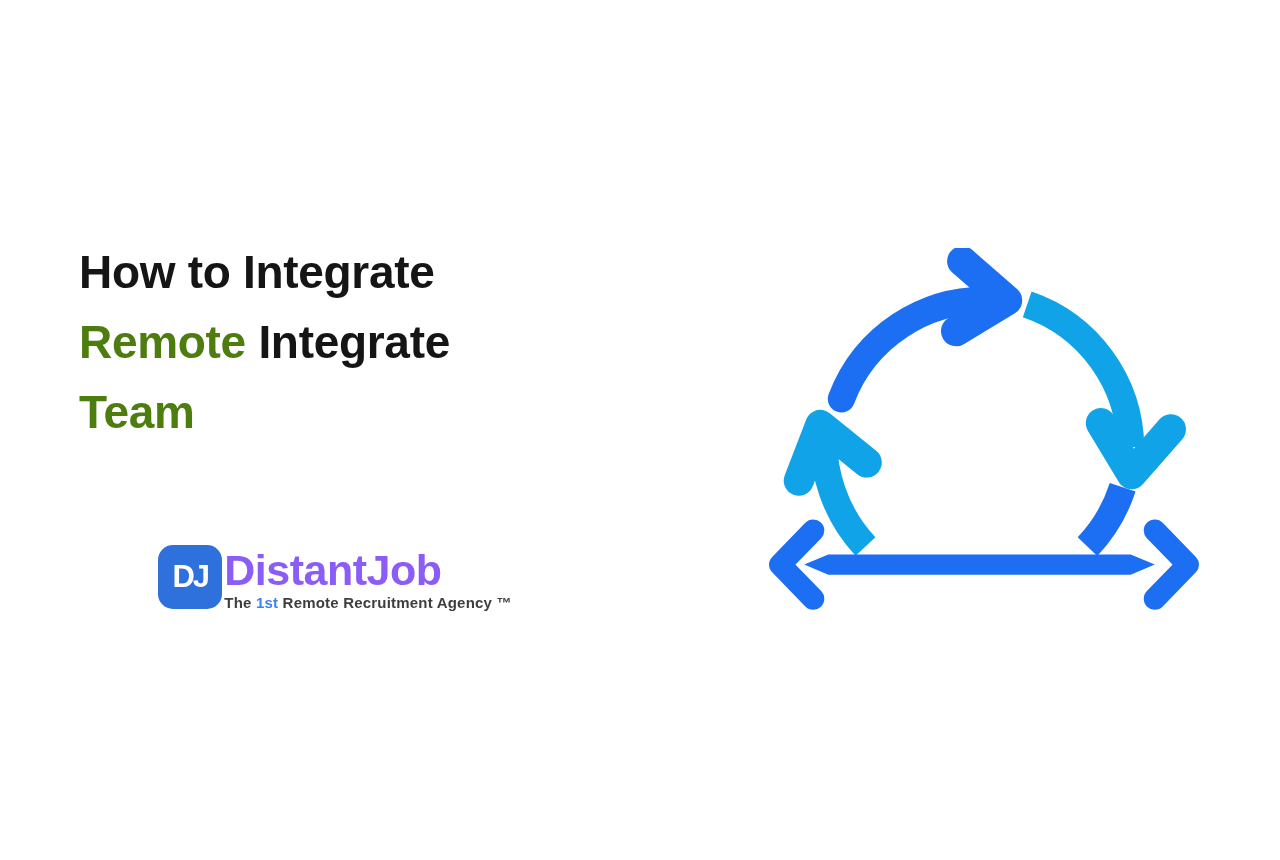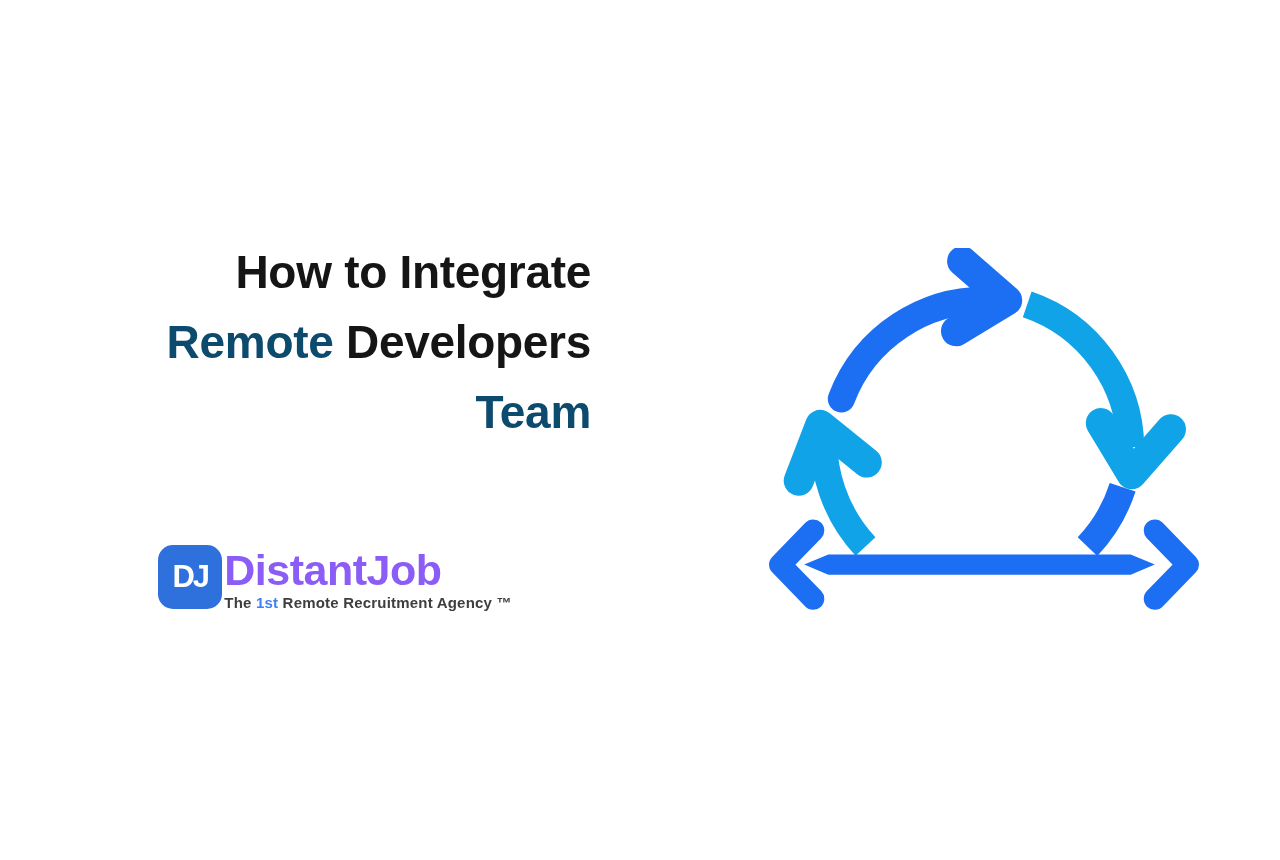--- a/index.html
+++ b/index.html
@@ -9,28 +9,28 @@
     position: relative;
     overflow: hidden;
     font-family: "Liberation Sans", sans-serif;
   }
 
   
   .headline {
     position: absolute;
     left: 79px; top: 237px;
     width: 512px;
-    text-align: right;
+    text-align: left;
     font-size: 46px;
     font-weight: 700;
     line-height: 70px;
     color: #151515;
     letter-spacing: -0.3px;
   }
-  .headline .accent { color: #0c4a6e; }
+  .headline .accent { color: #4d7c0f; }
 
   
   .logo {
     position: absolute;
     left: 79px; top: 545px;
     width: 512px;
     display: flex;
     justify-content: center;
     align-items: flex-start;
     gap: 2px;
@@ -71,21 +71,21 @@
   .scrum-svg {
     position: absolute;
     left: 758px; top: 248px;
   }
 </style>
 </head>
 <body>
 
 <div class="headline">
   <div><span>How to Integrate</span></div>
-  <div><span class="accent">Remote</span><span> Developers</span></div>
+  <div><span class="accent">Remote</span><span> Integrate</span></div>
   <div><span class="accent">Team</span></div>
 </div>
 
 <div class="logo">
   <div class="badge">
     <span class="badge-text">DJ</span>
   </div>
   <div class="logo-textcol">
     <div class="wordmark">DistantJob</div>
     <div class="tagline"><span>The </span><span class="accent2">1st</span><span> Remote Recruitment Agency ™</span></div>

